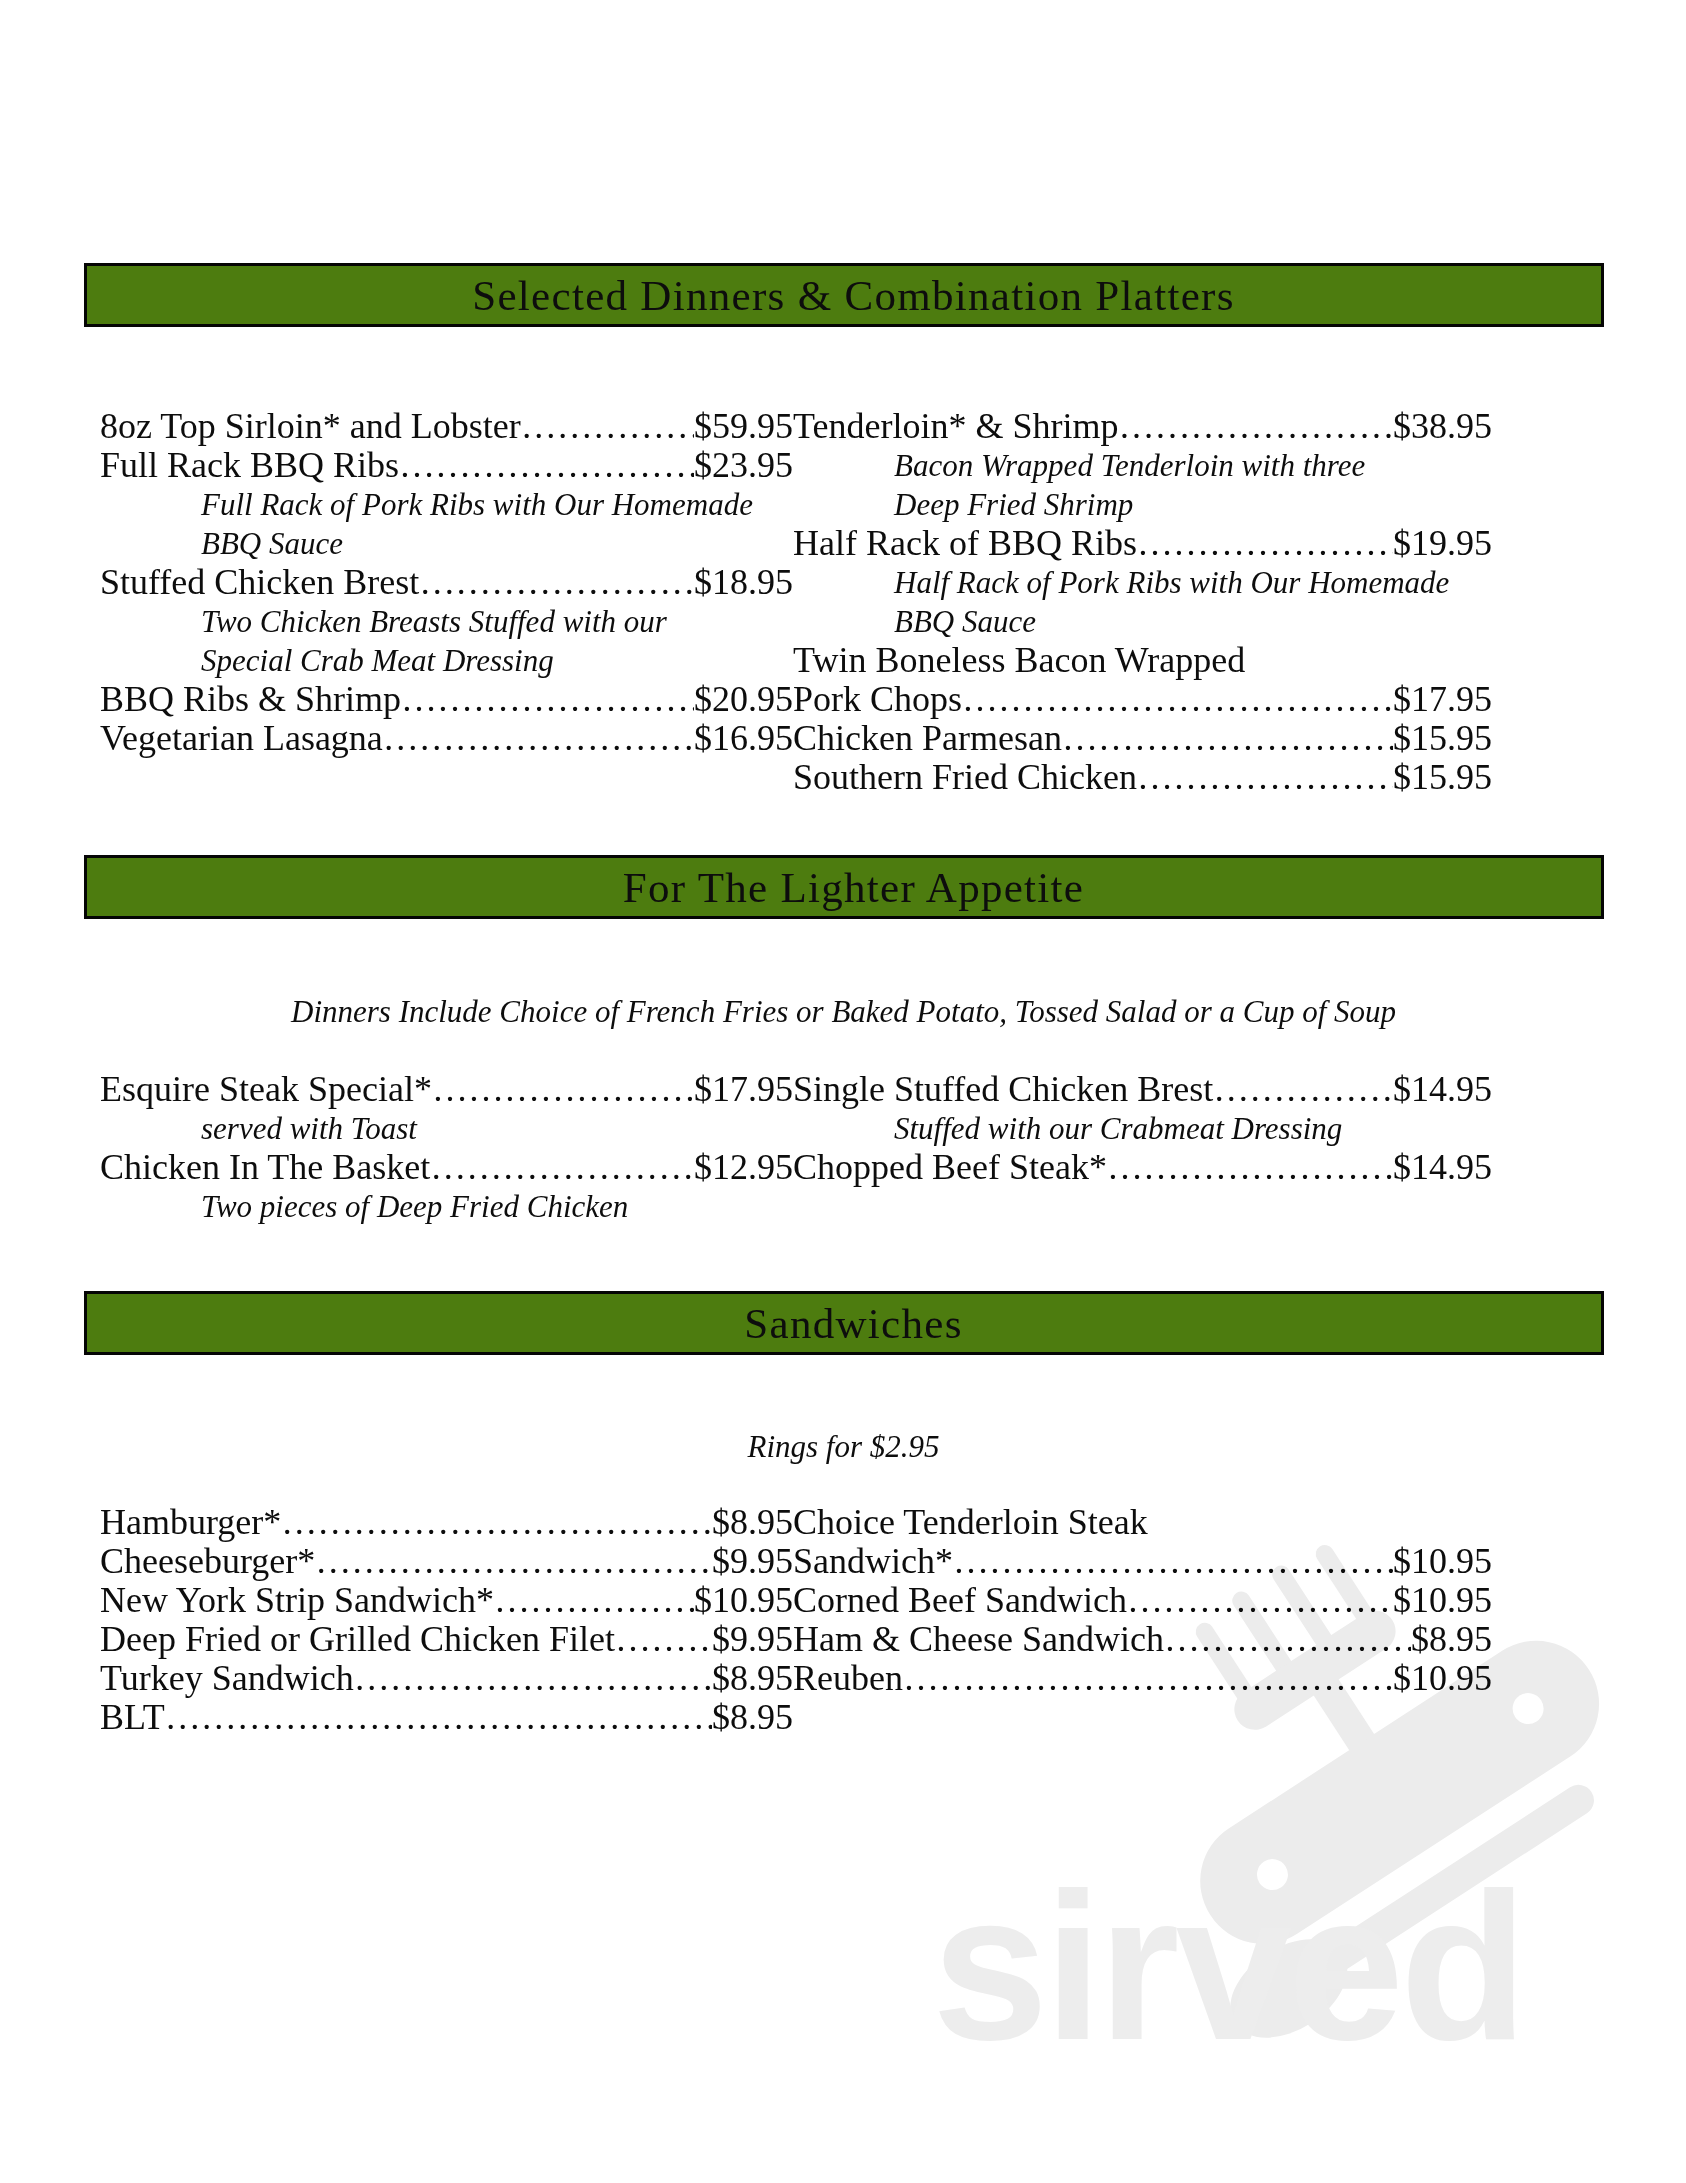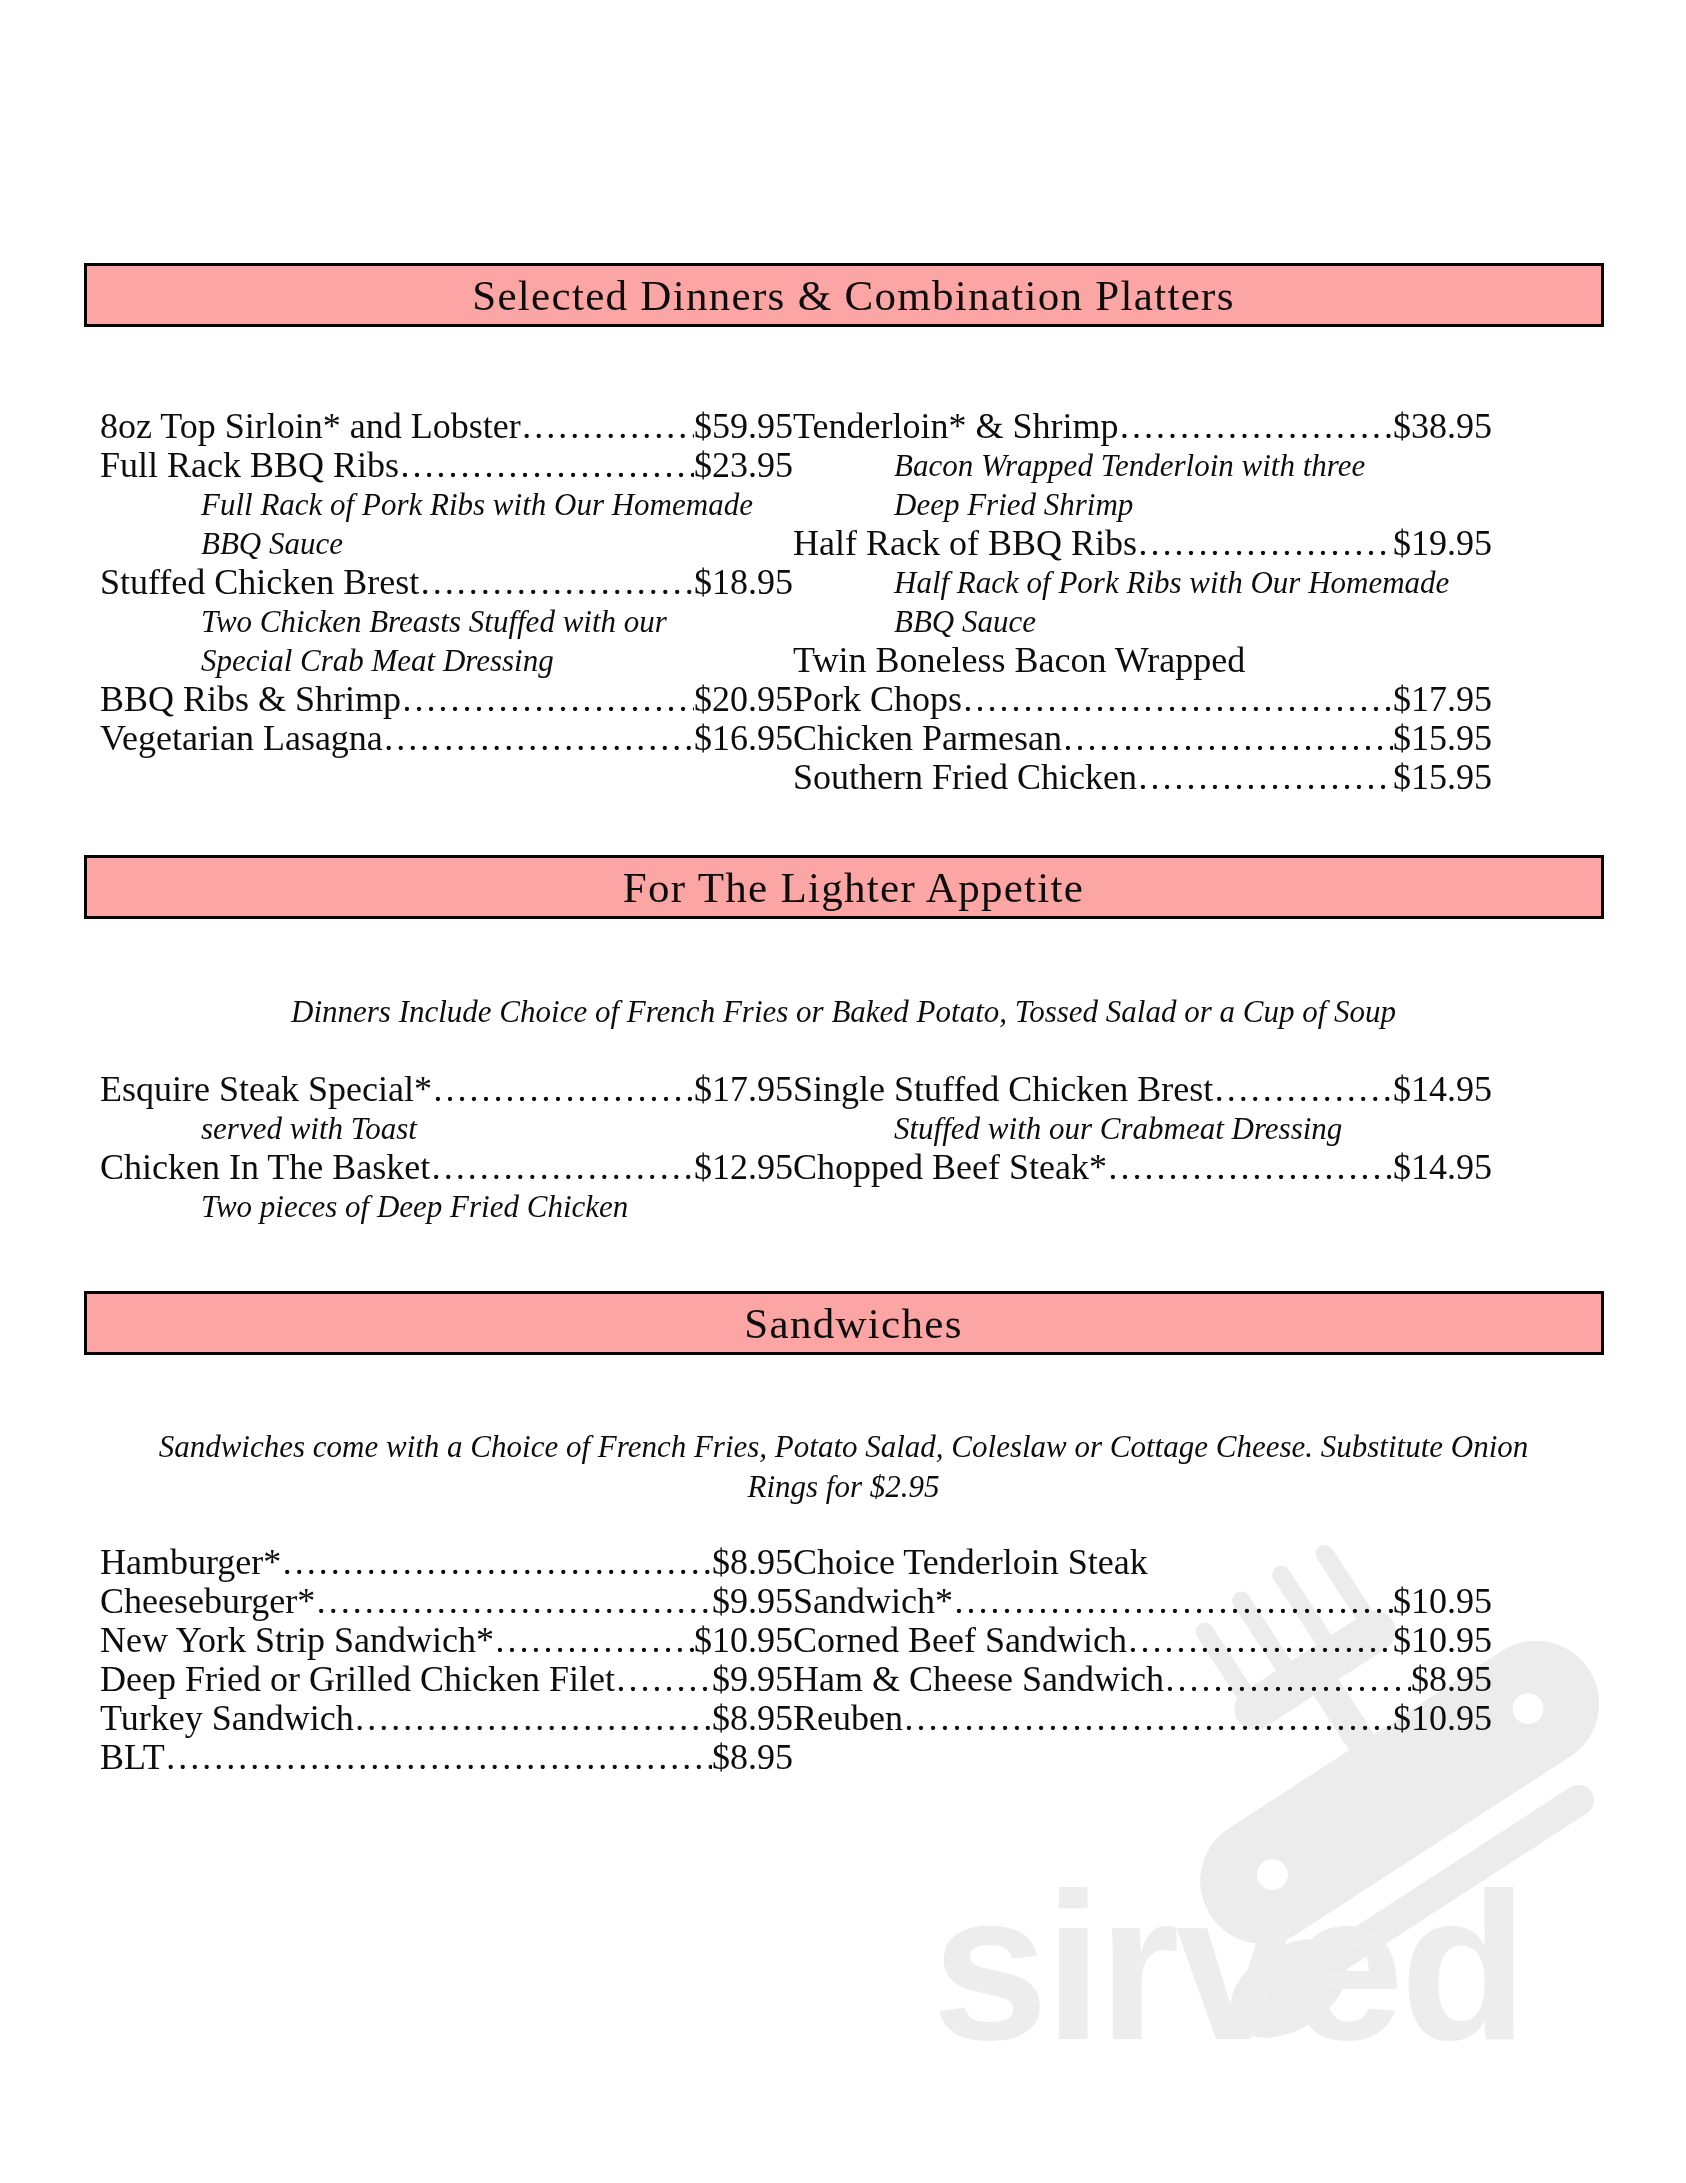--- a/index.html
+++ b/index.html
@@ -5,21 +5,21 @@
   html,body{margin:0;padding:0;}
   body{
     width:1687px;height:2183px;position:relative;overflow:hidden;
     background:#ffffff;color:#0d0d0d;
     font-family:"Liberation Serif",serif;
   }
   .content{position:relative;z-index:1;}
   
   .hbox{
     box-sizing:border-box;margin:0 auto;width:1520px;height:64px;
-    border:3.4px solid #050505;background:#fca5a5;
+    border:3.4px solid #050505;background:#4d7c0f;
     display:flex;align-items:center;justify-content:center;padding-left:20px;
   }
   #hbox1{margin-top:263px;}
   #hbox2{margin-top:58px;}
   #hbox3{margin-top:65px;}
   .hbox .t{font-size:43px;letter-spacing:1.3px;white-space:nowrap;}
   
   .intro{text-align:center;font-style:italic;font-size:31px;line-height:40px;}
   #intro1{margin-top:80px;}
   #intro2{margin-top:73px;}
@@ -185,21 +185,20 @@
         <span class="pr">$14.95</span>
       </div>
     </div>
   </div>
 
   <div class="hbox" id="hbox3">
     <span class="t">Sandwiches</span>
   </div>
 
   <div class="intro" id="intro3">
-    <div>Sandwiches come with a Choice of French Fries, Potato Salad, Coleslaw or Cottage Cheese.  Substitute Onion</div>
     <div>Rings for $2.95</div>
   </div>
 
   <div class="cols" id="cols3">
     <div class="col">
       <div class="row">
         <span class="nm">Hamburger*</span>
         <span class="ld"><span>……………………………………………………………………………………………………</span></span>
         <span class="pr">$8.95</span>
       </div>

